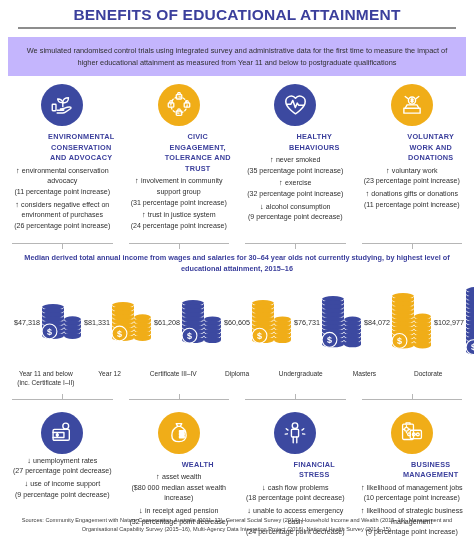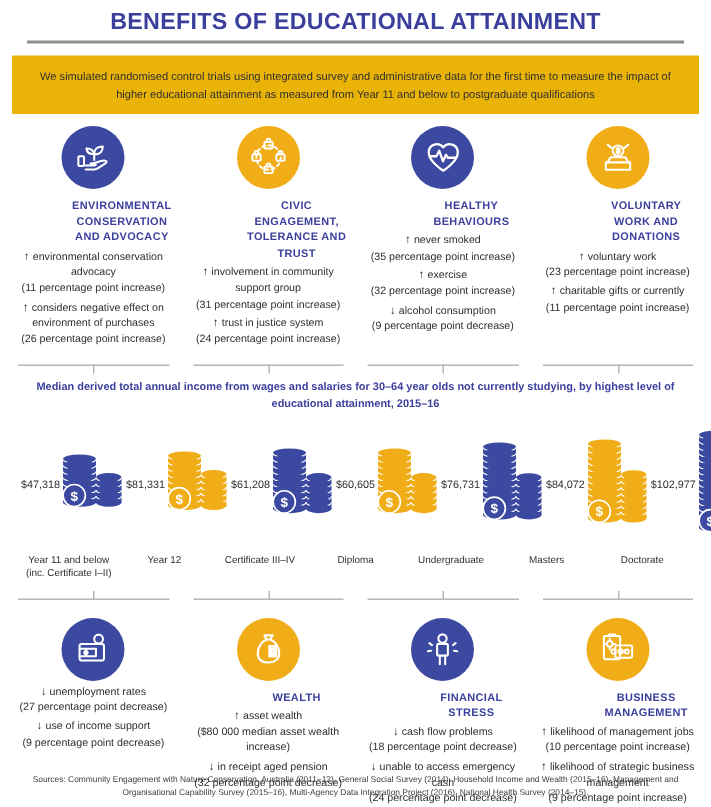--- a/index.html
+++ b/index.html
@@ -36,21 +36,21 @@
   }
   .header-rule {
     margin: 4px 8px 0 8px;
     height: 2px;
     background: #8d8d8d;
   }
 
   
   .intro {
     margin: 8px 8px 0 8px;
-    background: #eab308;
+    background: #c4b5fd;
     padding: 8px 18px;
     text-align: center;
     font-size: 7.4px;
     line-height: 1.55;
     color: #2f2f2f;
   }
 
   
   .icon-row {
     display: flex;
@@ -271,21 +271,21 @@
               <path d="M7.5 20l2.4-4.2h12.2L24.5 20"></path>
               <circle cx="16" cy="10.5" r="4.4"></circle>
               <path d="M16 8v5M17.4 9.1c-.4-.5-1-.7-1.6-.6-.8.1-1.2 1.1-.4 1.5.7.4 1.8.3 2 1.1.1.7-.6 1.2-1.4 1.1a1.8 1.8 0 0 1-1.3-.7"></path>
               <path d="M11.2 8.4L7.6 5.6M20.8 8.4l3.6-2.8"></path>
             </svg>
           </span>
         </div>
         <div class="col-title">VOLUNTARY WORK AND DONATIONS</div>
         <div class="col-body">
           <div class="stat"><span class="arrow">↑ </span><span>voluntary work</span><div>(23 percentage point increase)</div></div>
-          <div class="stat"><span class="arrow">↑ </span><span>charitable gifts or currently</span><div>(11 percentage point increase)</div></div>
+          <div class="stat"><span class="arrow">↑ </span><span>donations gifts or donations</span><div>(11 percentage point increase)</div></div>
         </div>
       </div>
     </div>
 
   <div class="divider-row down">
     <div class="divider-cell">
         <div class="line"></div>
         <div class="tick"></div>
       </div>
     <div class="divider-cell">

